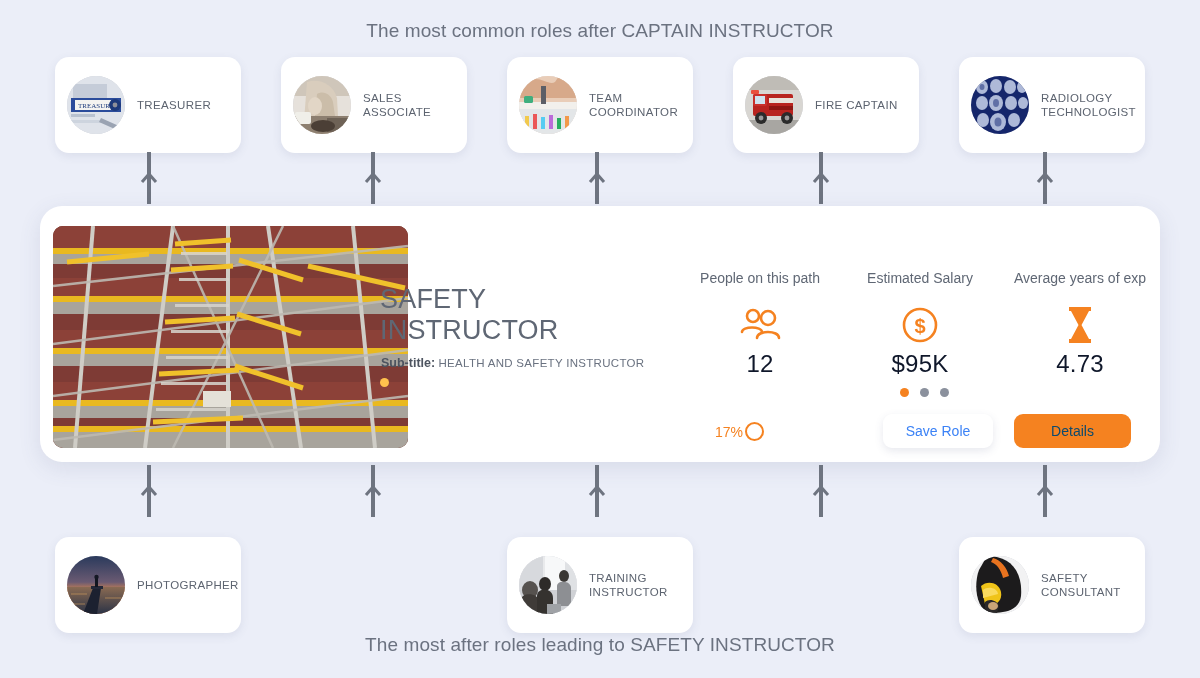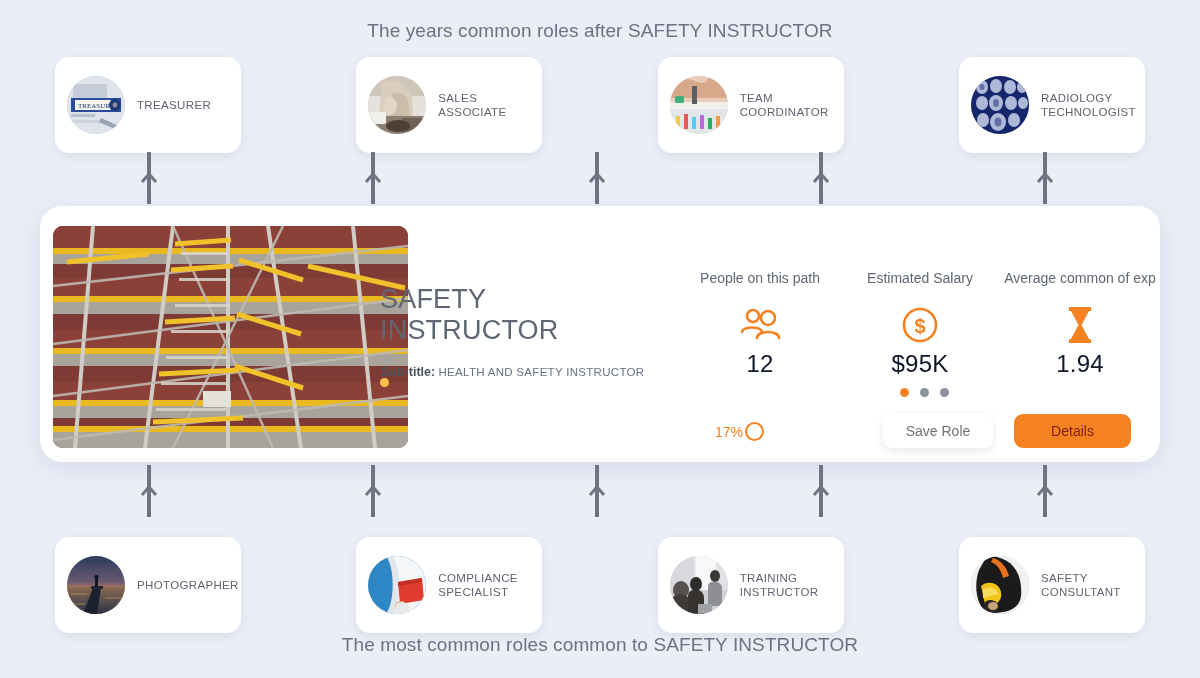--- a/index.html
+++ b/index.html
@@ -114,21 +114,20 @@
     letter-spacing: .2px;
     white-space: pre-line;
     font-weight: 400;
   }
   .subtitle-row {
     position: absolute;
     left: 341px;
     top: 150px;
     font-size: 12px;
     color: #5f6774;
-    margin-top: 9px;
   }
   .subtitle-key { font-weight: 700; font-size: 12.5px; color: #4d5460; }
   .subtitle-val {
     font-size: 11.5px;
     letter-spacing: .3px;
     color: #6a7280;
     text-transform: uppercase;
   }
   .subtitle-dot {
     position: absolute;
@@ -213,49 +212,49 @@
     top: 208px;
     display: flex;
     align-items: center;
   }
   .btn-save {
     width: 110px;
     height: 34px;
     background: #ffffff;
     border-radius: 9px;
     box-shadow: 0 3px 9px rgba(70, 80, 120, .13);
-    color: #737373;
+    color: #3b82f6;
     font-size: 14px;
     display: flex;
     align-items: center;
     justify-content: center;
     cursor: pointer;
     border: none;
     font-family: inherit;
   }
   .btn-details {
     width: 117px;
     height: 34px;
     background: #f58220;
     border-radius: 9px;
-    color: #7f1d1d;
+    color: #0c4a6e;
     font-size: 14px;
     display: flex;
     align-items: center;
     justify-content: center;
     margin-left: 21px;
     cursor: pointer;
     border: none;
     font-family: inherit;
   }
 </style>
 </head>
 <body>
 
-<div class="caption caption-top">The years common roles after SAFETY INSTRUCTOR</div>
+<div class="caption caption-top">The most common roles after CAPTAIN INSTRUCTOR</div>
 
 <div class="row row-top">
 
   <div class="role-card">
     <div class="role-thumb">
       <svg width="58" height="58" viewBox="0 0 58 58">
         <rect width="58" height="58" fill="#dfe3ea"></rect>
         <rect x="6" y="8" width="34" height="26" fill="#c5ccd8"></rect>
         <rect x="4" y="22" width="50" height="14" fill="#2b4c9b"></rect>
         <rect x="8" y="24" width="36" height="10" fill="#f4f4f0"></rect>
@@ -303,20 +302,40 @@
         <rect x="22" y="41" width="4" height="12" fill="#56ccf2"></rect>
         <rect x="30" y="39" width="4" height="14" fill="#bb6bd9"></rect>
         <rect x="38" y="42" width="4" height="11" fill="#27ae60"></rect>
         <rect x="46" y="40" width="4" height="13" fill="#f2994a"></rect>
       </svg>
     </div>
     <div class="role-label">TEAM
 COORDINATOR</div>
   </div>
 
+  <div class="role-card">
+    <div class="role-thumb">
+      <svg width="58" height="58" viewBox="0 0 58 58">
+        <rect width="58" height="58" fill="#d8d6d2"></rect>
+        <rect x="0" y="0" width="58" height="14" fill="#bfbcb6"></rect>
+        <rect x="0" y="44" width="58" height="14" fill="#a8a6a2"></rect>
+        <rect x="8" y="18" width="40" height="22" rx="2" fill="#b8241f"></rect>
+        <rect x="8" y="18" width="14" height="12" rx="2" fill="#c9302b"></rect>
+        <rect x="10" y="20" width="10" height="8" fill="#cfe3ef"></rect>
+        <rect x="24" y="22" width="24" height="5" fill="#e8e4dc"></rect>
+        <rect x="24" y="30" width="24" height="4" fill="#8e1713"></rect>
+        <rect x="6" y="14" width="8" height="4" rx="1" fill="#e94f3c"></rect>
+        <circle cx="16" cy="42" r="6" fill="#2b2b2b"></circle>
+        <circle cx="16" cy="42" r="2.4" fill="#9a9a9a"></circle>
+        <circle cx="42" cy="42" r="6" fill="#2b2b2b"></circle>
+        <circle cx="42" cy="42" r="2.4" fill="#9a9a9a"></circle>
+      </svg>
+    </div>
+    <div class="role-label">FIRE CAPTAIN</div>
+  </div>
 
   <div class="role-card">
     <div class="role-thumb">
       <svg width="58" height="58" viewBox="0 0 58 58">
         <rect width="58" height="58" fill="#15266b"></rect>
         <g fill="#c9d4ec" opacity="0.85">
           <ellipse cx="11" cy="11" rx="6" ry="7"></ellipse>
           <ellipse cx="25" cy="10" rx="6" ry="7"></ellipse>
           <ellipse cx="39" cy="11" rx="6" ry="7"></ellipse>
           <ellipse cx="51" cy="11" rx="5" ry="6"></ellipse>
@@ -466,29 +485,29 @@
       <div class="stat-icon">
         <svg width="40" height="40" viewBox="0 0 40 40">
           <circle cx="20" cy="20" r="16" fill="none" stroke="#f58220" stroke-width="2.6"></circle>
           <text x="20" y="28" text-anchor="middle" font-size="20" font-weight="bold" fill="#f58220" font-family="Liberation Sans, sans-serif">$</text>
         </svg>
       </div>
       <div class="stat-value">$95K</div>
     </div>
 
     <div class="stat">
-      <div class="stat-label">Average common of exp</div>
+      <div class="stat-label">Average years of exp</div>
       <div class="stat-icon">
         <svg width="34" height="38" viewBox="0 0 34 38">
           <rect x="6" y="1" width="22" height="4" fill="#f58220"></rect>
           <rect x="6" y="33" width="22" height="4" fill="#f58220"></rect>
           <path d="M8 5 H26 L18.5 19 L26 33 H8 L15.5 19 Z" fill="#f58220"></path>
         </svg>
       </div>
-      <div class="stat-value">1.94</div>
+      <div class="stat-value">4.73</div>
     </div>
 
   </div>
 
   <div class="dots">
     <div class="dot active"></div>
     <div class="dot"></div>
     <div class="dot"></div>
   </div>
 
@@ -561,35 +580,20 @@
         <g stroke="#d8a060" stroke-width="1" opacity="0.6">
           <path d="M4 38 H20"></path>
             <path d="M38 42 H54"></path>
             <path d="M6 48 H18"></path>
         </g>
       </svg>
     </div>
     <div class="role-label">PHOTOGRAPHER</div>
   </div>
 
-  <div class="role-card">
-    <div class="role-thumb">
-      <svg width="58" height="58" viewBox="0 0 58 58">
-        <rect width="58" height="58" fill="#2f86c5"></rect>
-        <path d="M58 0 H20 C30 10 30 46 20 58 H58 Z" fill="#f4f6f7"></path>
-        <path d="M24 0 C34 12 34 46 24 58 L18 58 C27 46 27 12 18 0 Z" fill="#dfe5e9"></path>
-        <path d="M30 26 L54 22 L56 44 L32 48 Z" fill="#e03b2f"></path>
-        <path d="M30 26 L54 22 L54 26 L30 30 Z" fill="#c42f24"></path>
-        <ellipse cx="33" cy="50" rx="6" ry="5" fill="#d8a878"></ellipse>
-        <path d="M28 48 C32 44 40 46 42 52 L40 58 H26 Z" fill="#e8e9ea"></path>
-      </svg>
-    </div>
-    <div class="role-label">COMPLIANCE
-SPECIALIST</div>
-  </div>
 
 
   <div class="role-card">
     <div class="role-thumb">
       <svg width="58" height="58" viewBox="0 0 58 58">
         <rect width="58" height="58" fill="#e9eaec"></rect>
         <rect x="26" y="0" width="20" height="34" fill="#f7f8f9"></rect>
         <rect x="46" y="0" width="12" height="34" fill="#dfe1e4"></rect>
         <rect x="0" y="0" width="24" height="34" fill="#d7d9dd"></rect>
         <rect x="0" y="34" width="58" height="24" fill="#cfd1d5"></rect>
@@ -617,13 +621,13 @@
         <path d="M14 46 C18 42 26 44 28 50 L26 57 L14 56 Z" fill="#2a2829"></path>
         <ellipse cx="22" cy="50" rx="5" ry="4" fill="#c9a477"></ellipse>
       </svg>
     </div>
     <div class="role-label">SAFETY
 CONSULTANT</div>
   </div>
 
 </div>
 
-<div class="caption caption-bottom">The most common roles common to SAFETY INSTRUCTOR</div>
+<div class="caption caption-bottom">The most after roles leading to SAFETY INSTRUCTOR</div>
 
 </body></html>

